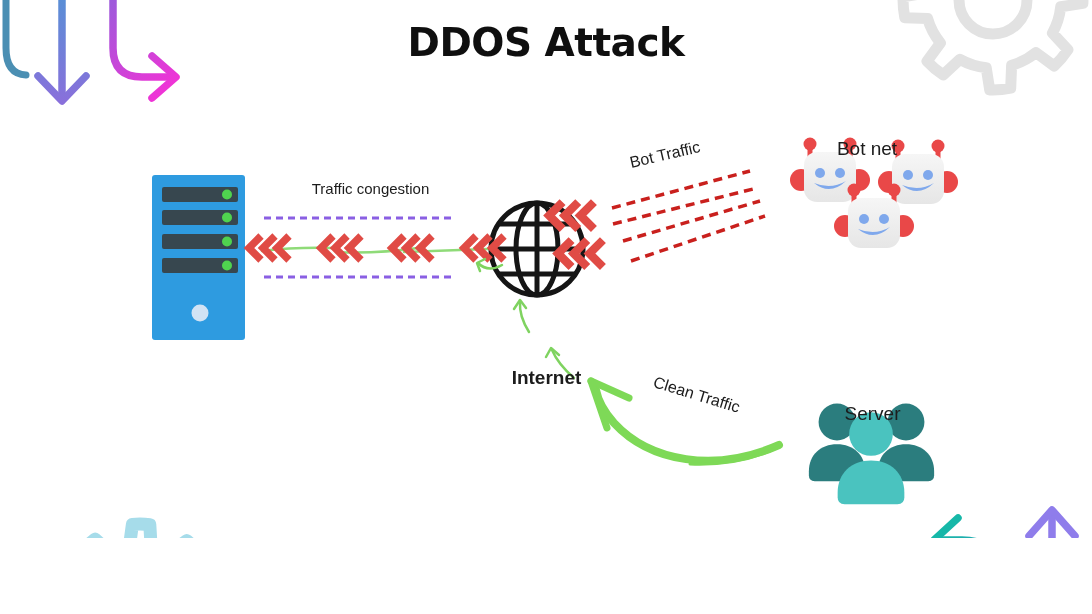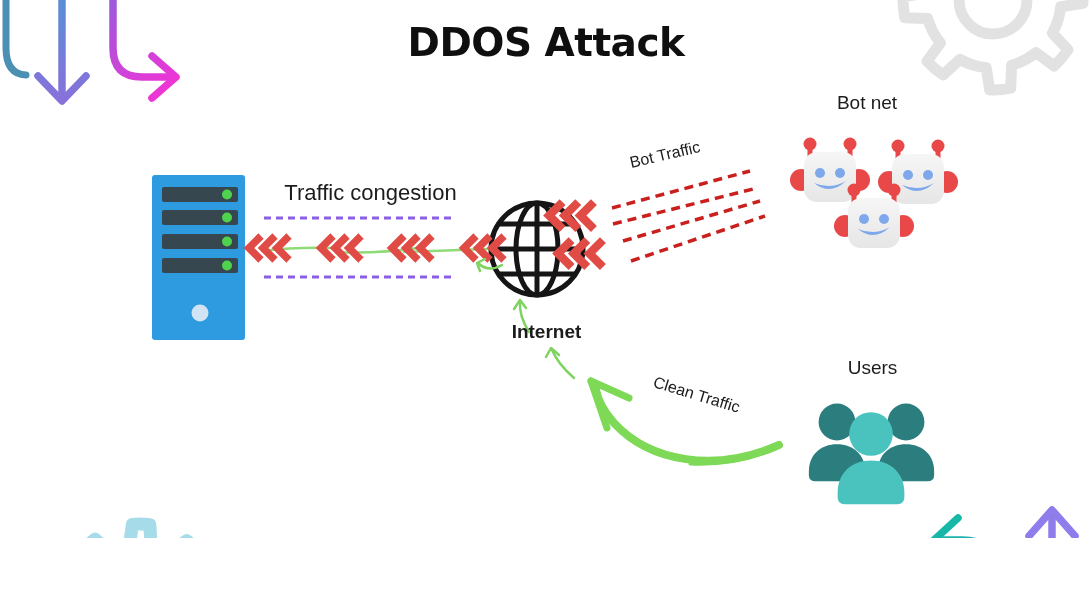--- a/index.html
+++ b/index.html
@@ -7,22 +7,22 @@
     position:relative;width:1092px;height:538px;overflow:hidden;background:#ffffff;
     font-family:"Liberation Sans",sans-serif;color:#1c1c1c;
   }
   .art{position:absolute;left:0;top:0;width:1092px;height:614px;}
   .label{position:absolute;text-align:center;color:#1c1c1c;}
   .title{
     position:absolute;left:0;top:20px;width:100%;text-align:center;
     font-family:"DejaVu Sans",sans-serif;font-weight:800;font-size:39px;
     letter-spacing:-0.5px;color:#0f0f0f;
   }
-  .lbl-lg{font-size:19px;}
-  .lbl-md{font-size:22px;}
+  .lbl-lg{font-size:19px;margin-top:46px;}
+  .lbl-md{font-size:15px;}
   .lbl-rot{font-size:16px;}
 </style>
 </head>
 <body>
 
 <div class="canvas">
 
   <svg class="art" viewBox="0 0 1092 614">
     <defs>
       <linearGradient id="gradDown" x1="62" y1="0" x2="62" y2="105" gradientUnits="userSpaceOnUse">
@@ -188,17 +188,17 @@
 
   <div class="label lbl-md" style="left:268px;top:180px;width:205px;">Traffic congestion</div>
 
 
   <div class="label lbl-lg" style="left:494px;top:321px;width:105px;font-weight:bold;">Internet</div>
 
   <div class="label lbl-lg" style="left:812px;top:92px;width:110px;">Bot net</div>
 
   <div class="label lbl-rot" style="left:604px;top:146px;width:122px;transform:rotate(-13deg);">Bot Traffic</div>
 
-  <div class="label lbl-lg" style="left:820px;top:357px;width:105px;">Users</div>
+  <div class="label lbl-lg" style="left:820px;top:357px;width:105px;">Server</div>
 
   <div class="label lbl-rot" style="left:634px;top:386px;width:125px;transform:rotate(17deg);">Clean Traffic</div>
 
 </div>
 
 </body></html>

